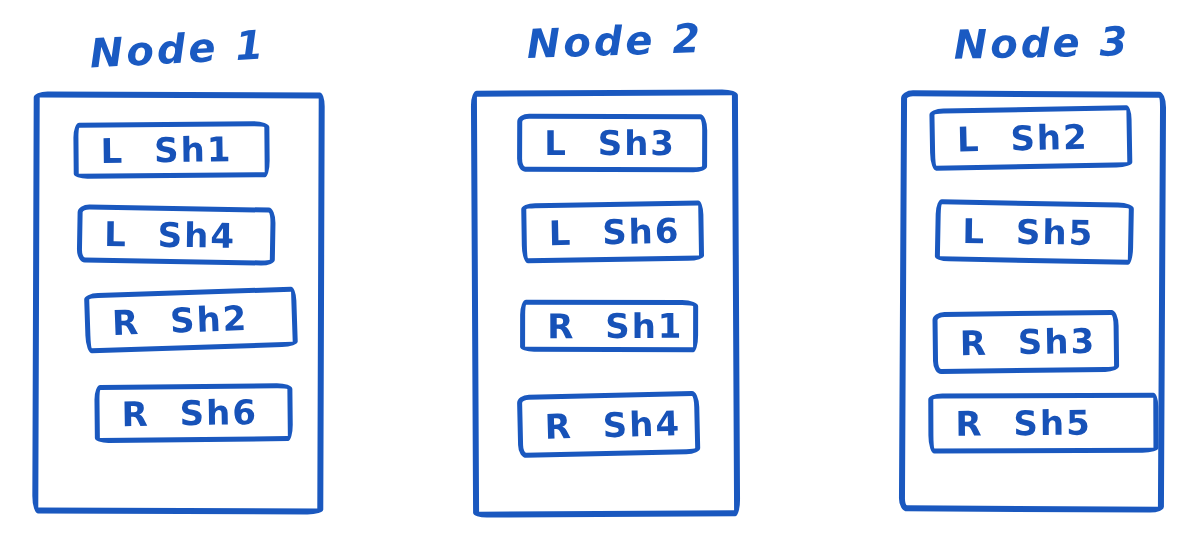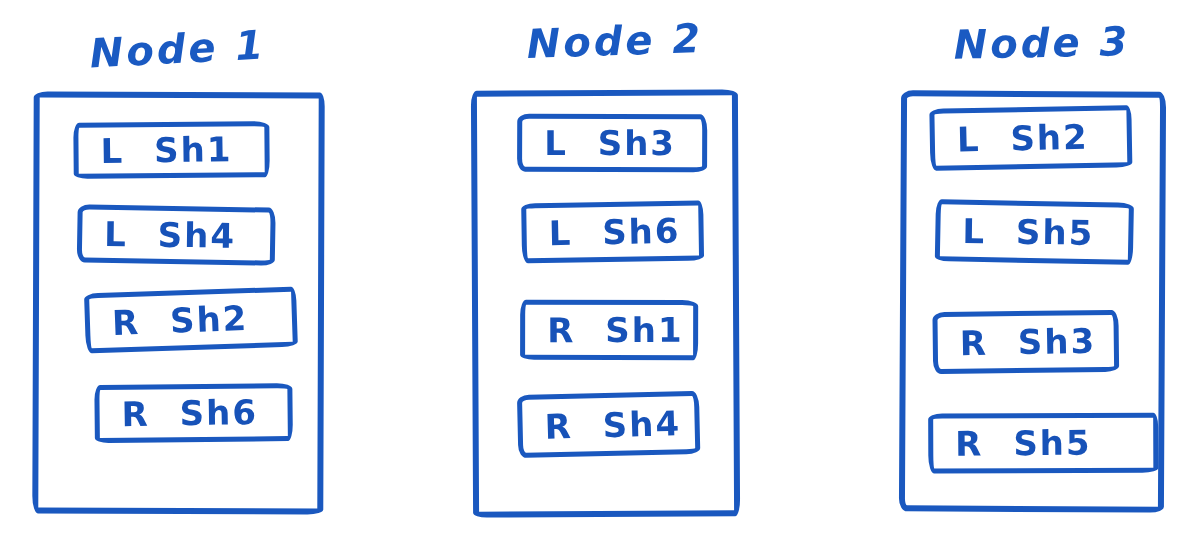--- a/index.html
+++ b/index.html
@@ -72,28 +72,28 @@
 
   
   .nb1 .s1 { left: 34px; top: 24px;  width: 196px; height: 56px; transform: rotate(-0.7deg); }
   .nb1 .s2 { left: 38px; top: 108px; width: 198px; height: 58px; transform: rotate(0.8deg); }
   .nb1 .s3 { left: 46px; top: 192px; width: 212px; height: 60px; transform: rotate(-2.1deg); }
   .nb1 .s4 { left: 56px; top: 286px; width: 198px; height: 58px; transform: rotate(-0.8deg); }
 
   
   .nb2 .s1 { left: 40px; top: 18px;  width: 190px; height: 58px; transform: rotate(0.5deg); text-align: center; }
   .nb2 .s2 { left: 44px; top: 106px; width: 182px; height: 60px; transform: rotate(-0.6deg); }
-  .nb2 .s3 { left: 42px; top: 204px; width: 178px; height: 60px; transform: rotate(0.4deg); text-align: right; }
+  .nb2 .s3 { left: 42px; top: 204px; width: 178px; height: 52px; transform: rotate(0.4deg); text-align: right; }
   .nb2 .s4 { left: 39px; top: 297px; width: 182px; height: 63px; transform: rotate(-1deg); }
 
   
   .nb3 .s1 { left: 23px; top: 10px;  width: 202px; height: 62px; transform: rotate(-1.3deg); }
   .nb3 .s2 { left: 29px; top: 104px; width: 198px; height: 62px; transform: rotate(0.8deg); }
   .nb3 .s3 { left: 27px; top: 214px; width: 186px; height: 62px; transform: rotate(-1deg); }
-  .nb3 .s4 { left: 23px; top: 316px; width: 230px; height: 60px; transform: rotate(-0.5deg); }
+  .nb3 .s4 { left: 23px; top: 296px; width: 230px; height: 60px; transform: rotate(-0.5deg); }
 </style>
 </head>
 <body>
 
 <div class="board">
 
   <div class="node-title t1">Node 1</div>
   <div class="node-box nb1 sk-a">
     <div class="shard s1 sk-b">
       <span class="lbl">L Sh1</span>

